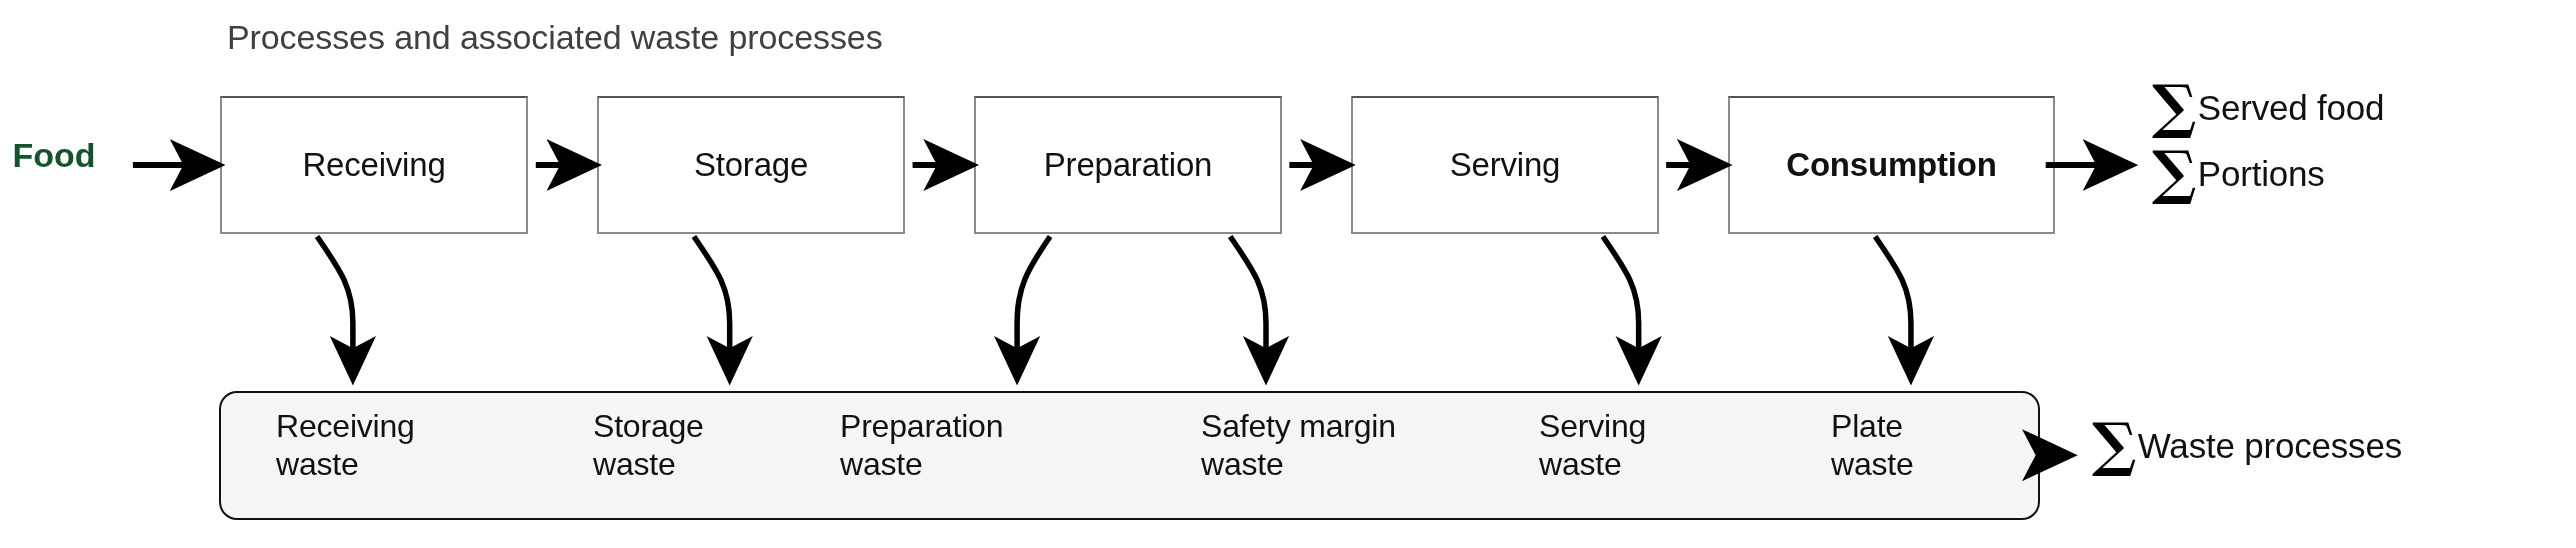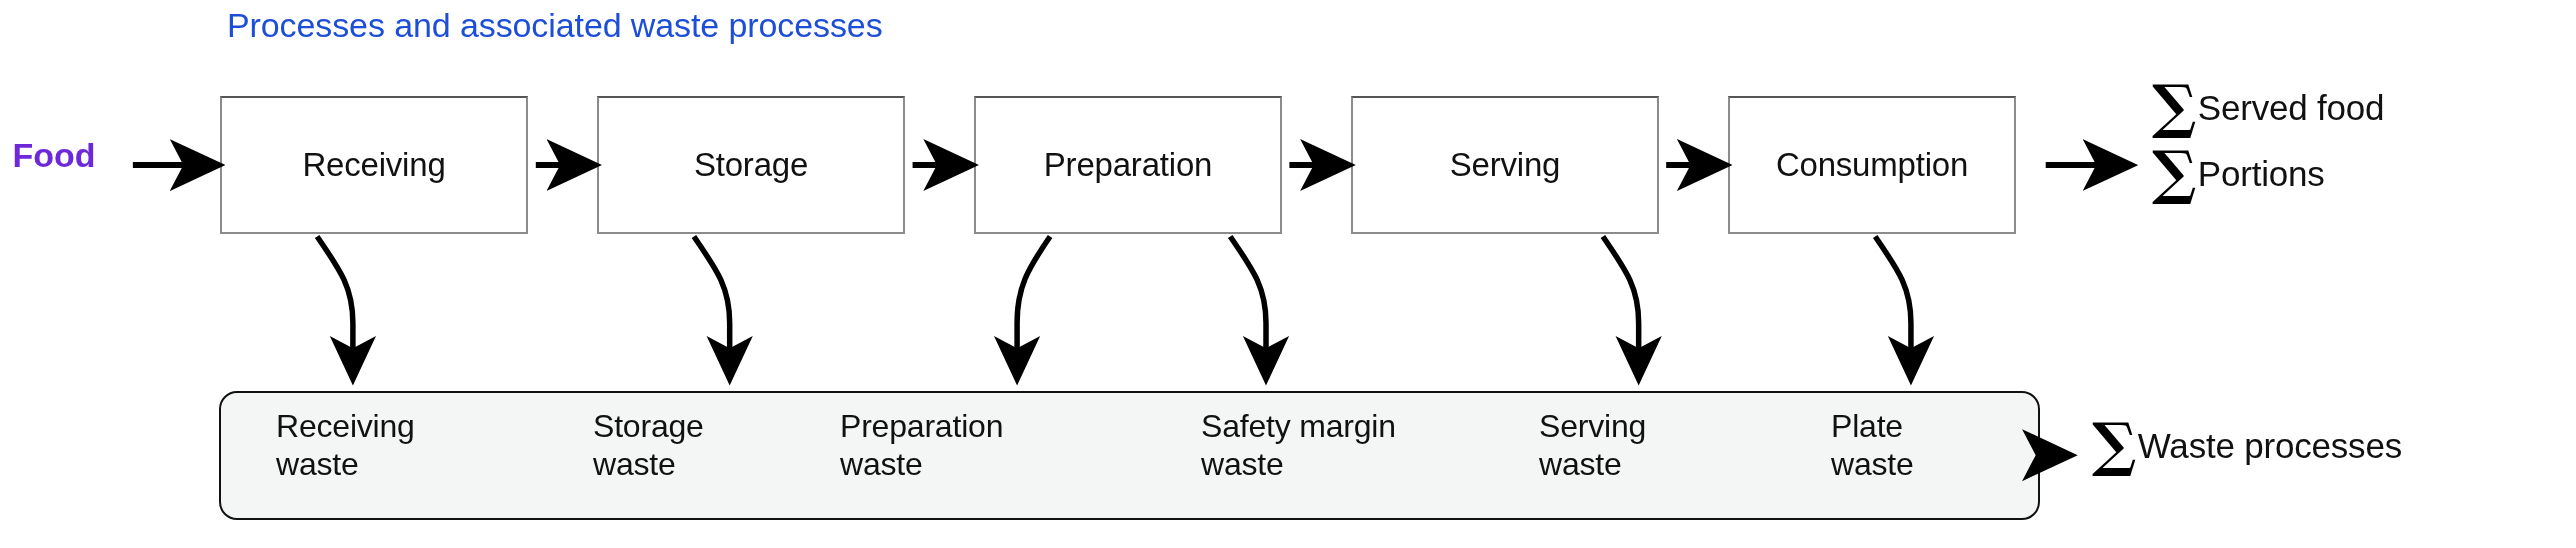--- a/index.html
+++ b/index.html
@@ -16,36 +16,36 @@
     width: 2576px;
     height: 548px;
     background: #ffffff;
     overflow: hidden;
   }
 
   
   #diagram-title {
     position: absolute;
     left: 227px;
-    top: 8px;
+    top: 20px;
     font-size: 34px;
     line-height: 1.0;
     letter-spacing: -0.1px;
-    color: #1d4ed8;
+    color: #404040;
     white-space: nowrap;
   }
 
   
   #input-label {
     position: absolute;
     left: 12.4px;
     top: 136px;
     font-size: 34px;
     font-weight: 700;
-    color: #6d28d9;
+    color: #14532d;
     white-space: nowrap;
   }
 
   
   .process-box {
     position: absolute;
     top: 96px;
     height: 138px;
     box-sizing: border-box;
     background: #ffffff;
@@ -133,21 +133,21 @@
   </div>
   <div class="process-box" style="left:597px; width:308px;">
     <span class="box-label">Storage</span>
   </div>
   <div class="process-box" style="left:974px; width:308px;">
     <span class="box-label">Preparation</span>
   </div>
   <div class="process-box" style="left:1351px; width:308px;">
     <span class="box-label">Serving</span>
   </div>
-  <div class="process-box" style="left:1728px; width:288px;">
+  <div class="process-box" style="left:1728px; width:327px;font-weight:bold;">
     <span class="box-label">Consumption</span>
   </div>
 
   <div id="waste-bar">
     <div class="waste-item" style="left:55px;">Receiving
 waste</div>
     <div class="waste-item" style="left:372px;">Storage
 waste</div>
     <div class="waste-item" style="left:619px;">Preparation
 waste</div>

